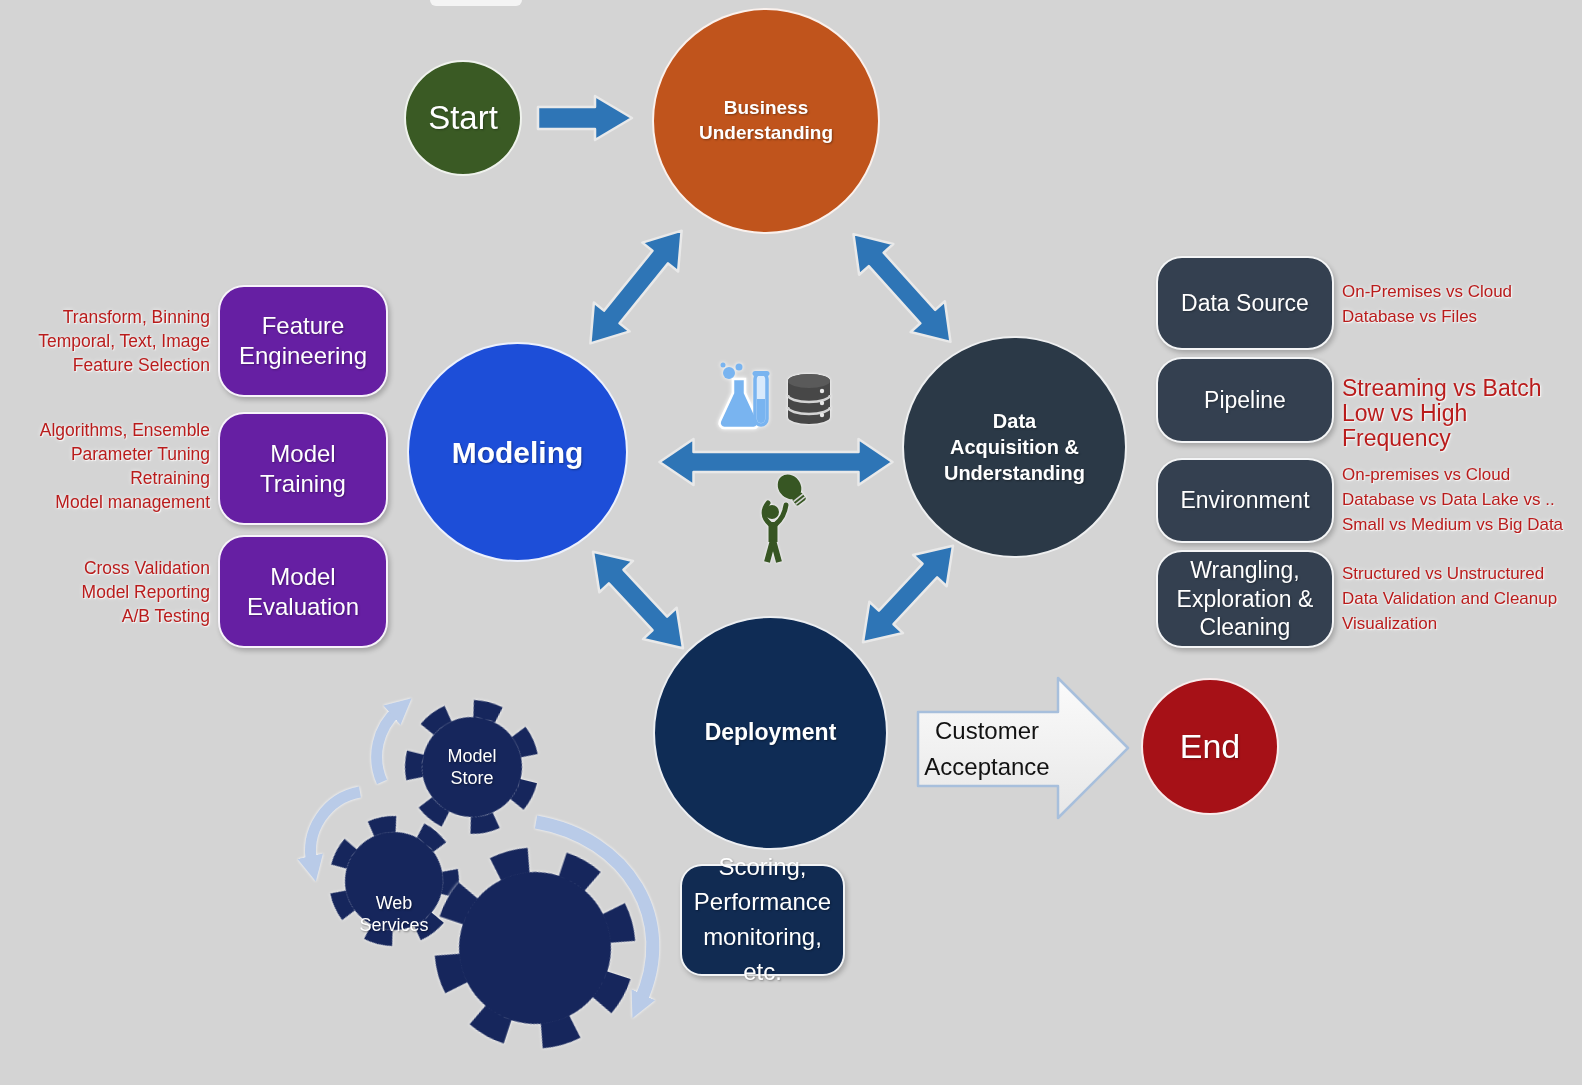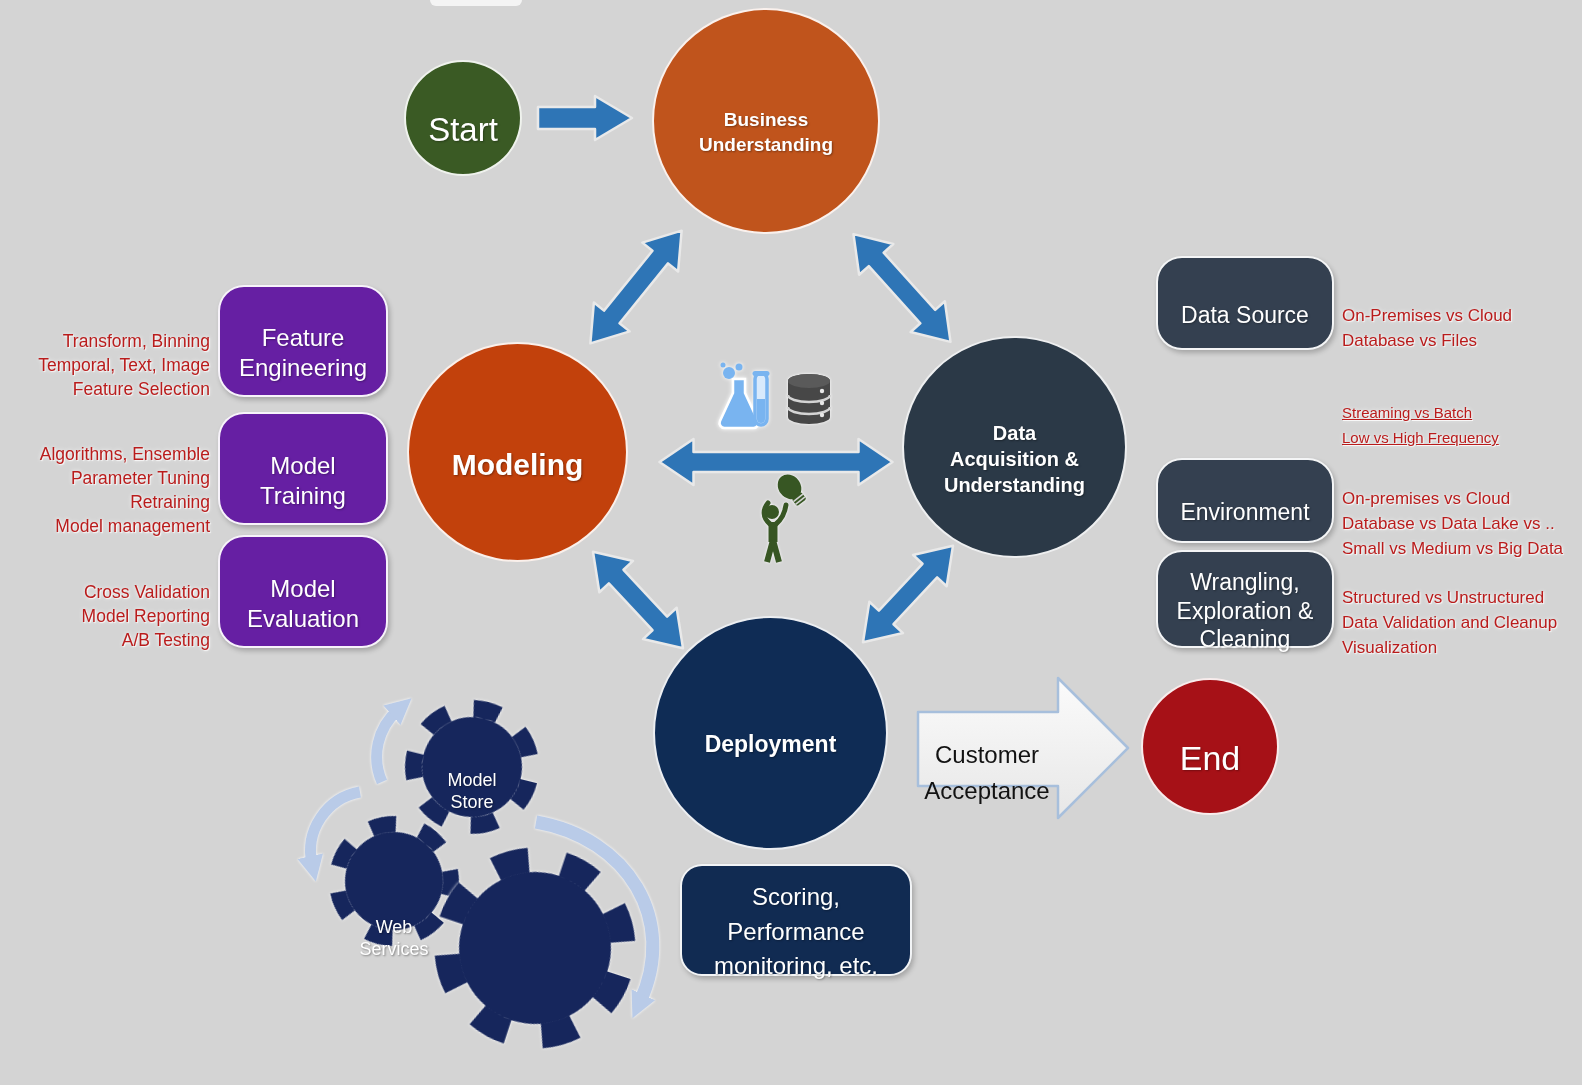--- a/index.html
+++ b/index.html
@@ -1,19 +1,19 @@
 <!DOCTYPE html>
 <html><head>
 <meta charset="utf-8">
 <style>
   html,body{margin:0;padding:0;}
   body{font-family:"Liberation Sans", sans-serif;}
   #canvas{position:relative;width:1582px;height:1085px;background:#d4d4d4;overflow:hidden;}
   .abs{position:absolute;}
-  .pre{white-space:pre-line;margin-top:24px;}
+  .pre{white-space:pre-line;}
   .circle{border-radius:50%;display:flex;align-items:center;justify-content:center;
           text-align:center;color:#ffffff;border:2px solid rgba(255,255,255,0.92);
           box-sizing:border-box;}
   .stage-label{font-weight:bold;text-shadow:1px 1px 2px rgba(0,0,0,0.35);line-height:1.3;}
   .term-label{font-weight:400;text-shadow:1px 1px 2px rgba(0,0,0,0.3);}
   .rbox{border-radius:26px;display:flex;align-items:center;justify-content:center;
         text-align:center;color:#ffffff;border:2px solid rgba(255,255,255,0.95);
         box-sizing:border-box;box-shadow:2px 3px 5px rgba(0,0,0,0.22);
         line-height:1.25;text-shadow:1px 1px 2px rgba(0,0,0,0.3);}
   .purple{background:#661fa3;}
@@ -122,21 +122,21 @@
 
   <div class="abs circle" style="left:404px;top:60px;width:118px;height:116px;background:#3a5a24;">
     <span class="term-label pre" style="font-size:33px;">Start</span>
   </div>
 
   <div class="abs circle" style="left:652px;top:8px;width:228px;height:226px;background:#c0541c;">
     <span class="stage-label pre" style="font-size:19px;">Business
 Understanding</span>
   </div>
 
-  <div class="abs circle" style="left:407px;top:342px;width:221px;height:220px;background:#c2410c;">
+  <div class="abs circle" style="left:407px;top:342px;width:221px;height:220px;background:#1d4ed8;">
     <span class="stage-label pre" style="font-size:30px;">Modeling</span>
   </div>
 
   <div class="abs circle" style="left:902px;top:336px;width:225px;height:222px;background:#2b3947;">
     <span class="stage-label pre" style="font-size:20px;">Data
 Acquisition &amp;
 Understanding</span>
   </div>
 
   <div class="abs circle" style="left:653px;top:616px;width:235px;height:234px;background:#0f2c55;">
@@ -167,41 +167,44 @@
 Model Reporting
 A/B Testing</div>
   <div class="abs annot pre" style="left:0;top:418px;width:210px;text-align:right;">Algorithms, Ensemble
 Parameter Tuning
 Retraining
 Model management</div>
 
   <div class="abs rbox slate" style="left:1156px;top:256px;width:178px;height:94px;font-size:23px;">
     <span class="pre">Data Source</span>
   </div>
+  <div class="abs rbox slate" style="left:1156px;top:357px;width:178px;height:86px;font-size:23px;">
+    <span class="pre">Pipeline</span>
+  </div>
   <div class="abs rbox slate" style="left:1156px;top:458px;width:178px;height:85px;font-size:23px;">
     <span class="pre">Environment</span>
   </div>
   <div class="abs rbox slate" style="left:1156px;top:550px;width:178px;height:98px;font-size:23px;">
     <span class="pre">Wrangling,
 Exploration &amp;
 Cleaning</span>
   </div>
 
   <div class="abs annot pre" style="left:1342px;top:279px;width:238px;font-size:17px;line-height:25px;">On-Premises vs Cloud
 Database vs Files</div>
-  <div class="abs annot pre" style="left:1342px;top:376px;width:238px;font-size:15px;line-height:25px;text-decoration:underline;">Streaming vs Batch
+  <div class="abs annot pre" style="left:1342px;top:376px;width:238px;font-size:23px;line-height:25px;">Streaming vs Batch
 Low vs High Frequency</div>
   <div class="abs annot pre" style="left:1342px;top:462px;width:238px;font-size:17px;line-height:25px;">On-premises vs Cloud
 Database vs Data Lake  vs ..
 Small vs Medium vs Big Data</div>
   <div class="abs annot pre" style="left:1342px;top:561px;width:238px;font-size:17px;line-height:25px;">Structured vs Unstructured
 Data Validation and Cleanup
 Visualization</div>
 
-  <div class="abs rbox" style="left:680px;top:864px;width:232px;height:112px;background:#112b52;border-radius:22px;font-size:24px;line-height:1.45;">
+  <div class="abs rbox" style="left:680px;top:864px;width:165px;height:112px;background:#112b52;border-radius:22px;font-size:24px;line-height:1.45;">
     <span class="pre">Scoring,
 Performance
 monitoring, etc.</span>
   </div>
 
   <div class="abs gear-label pre" style="left:412px;top:737px;width:120px;height:60px;font-size:18px;">Model
 Store</div>
   <div class="abs gear-label pre" style="left:334px;top:884px;width:120px;height:60px;font-size:18px;">Web
 Services</div>
 

